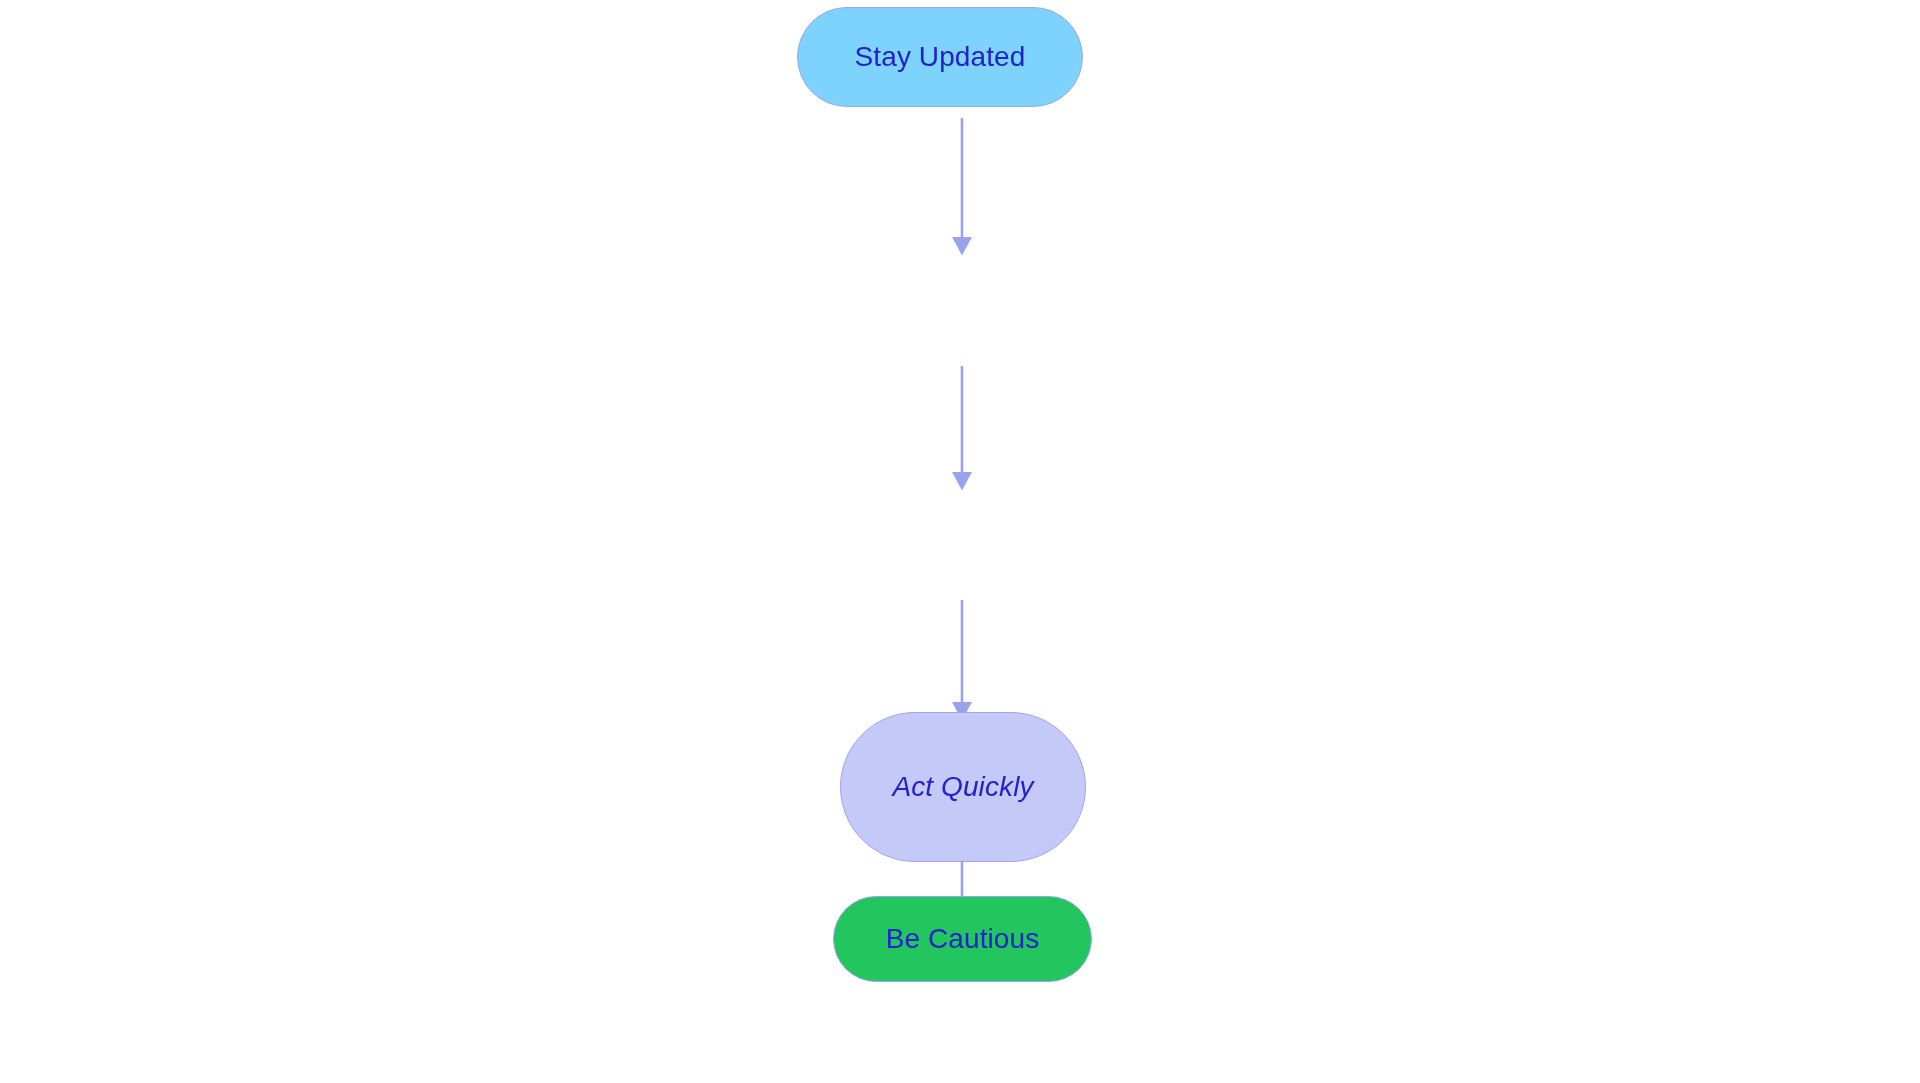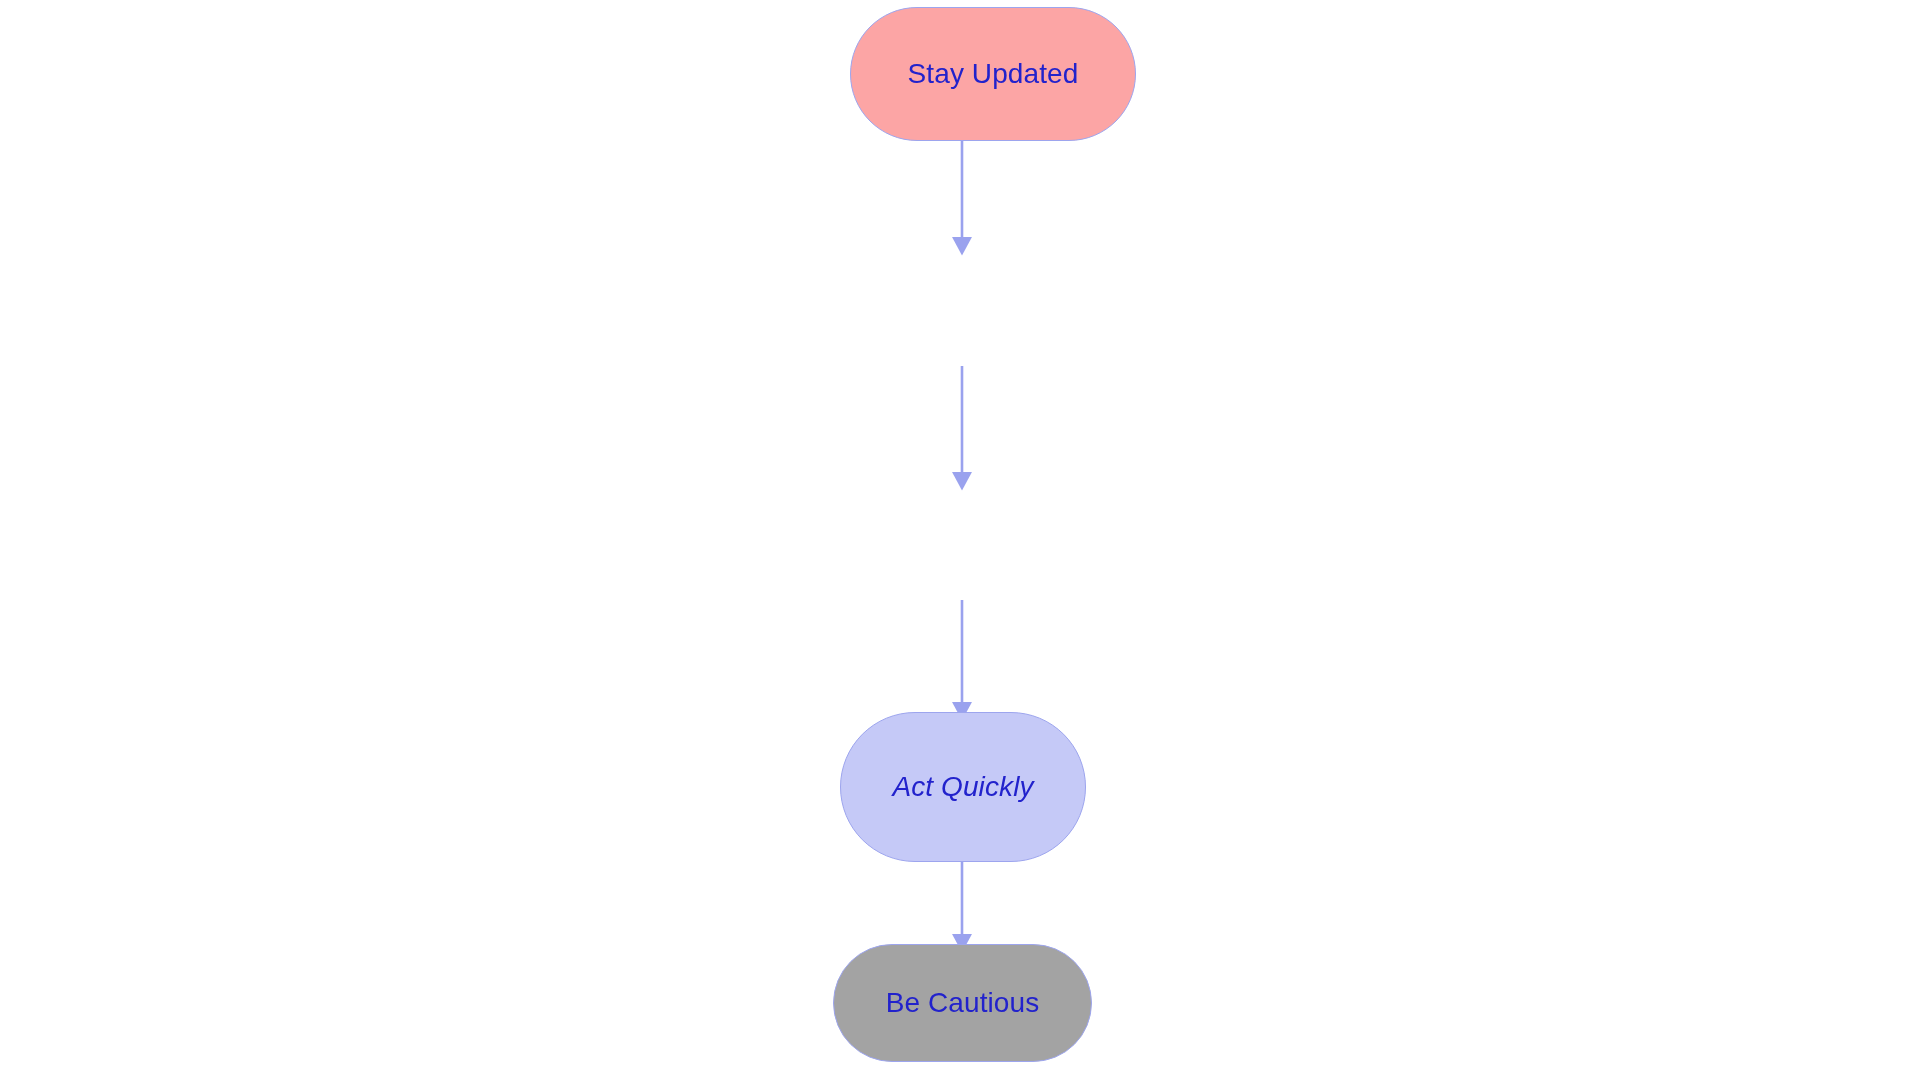--- a/index.html
+++ b/index.html
@@ -63,27 +63,27 @@
       </marker>
     </defs>
     <g id="connector-group">
         <line x1="962" y1="118" x2="962" y2="245" stroke="#9aa2ee" stroke-width="2.6" marker-end="url(#arrowhead)"></line>
         <line x1="962" y1="366" x2="962" y2="480" stroke="#9aa2ee" stroke-width="2.6" marker-end="url(#arrowhead)"></line>
         <line x1="962" y1="600" x2="962" y2="710" stroke="#9aa2ee" stroke-width="2.6" marker-end="url(#arrowhead)"></line>
         <line x1="962" y1="830" x2="962" y2="942" stroke="#9aa2ee" stroke-width="2.6" marker-end="url(#arrowhead)"></line>
       </g>
   </svg>
 
-  <div class="flow-node" style="left: 850px; top: 7px; width: 286px; height: 134px; background: #fca5a5; border-color: rgb(157, 165, 238); color: rgb(34, 34, 204);">
+  <div class="flow-node" style="left: 797px; top: 7px; width: 286px; height: 100px; background: #7dd3fc; border-color: rgb(157, 165, 238); color: rgb(34, 34, 204);">
     <span class="flow-node-label">Stay Updated</span>
   </div>
 
 
 
   <div class="flow-node" style="left: 840px; top: 712px; width: 246px; height: 150px; background: rgb(197, 201, 247); border-color: rgb(157, 165, 238); color: rgb(34, 34, 204); font-style: italic;">
     <span class="flow-node-label">Act Quickly</span>
   </div>
 
-  <div class="flow-node" style="left: 833px; top: 944px; width: 259px; height: 118px; background: #a3a3a3; border-color: rgb(157, 165, 238); color: rgb(34, 34, 204);">
+  <div class="flow-node" style="left: 833px; top: 896px; width: 259px; height: 86px; background: #22c55e; border-color: rgb(157, 165, 238); color: rgb(34, 34, 204);">
     <span class="flow-node-label">Be Cautious</span>
   </div>
 
 </div>
 
 </body></html>

